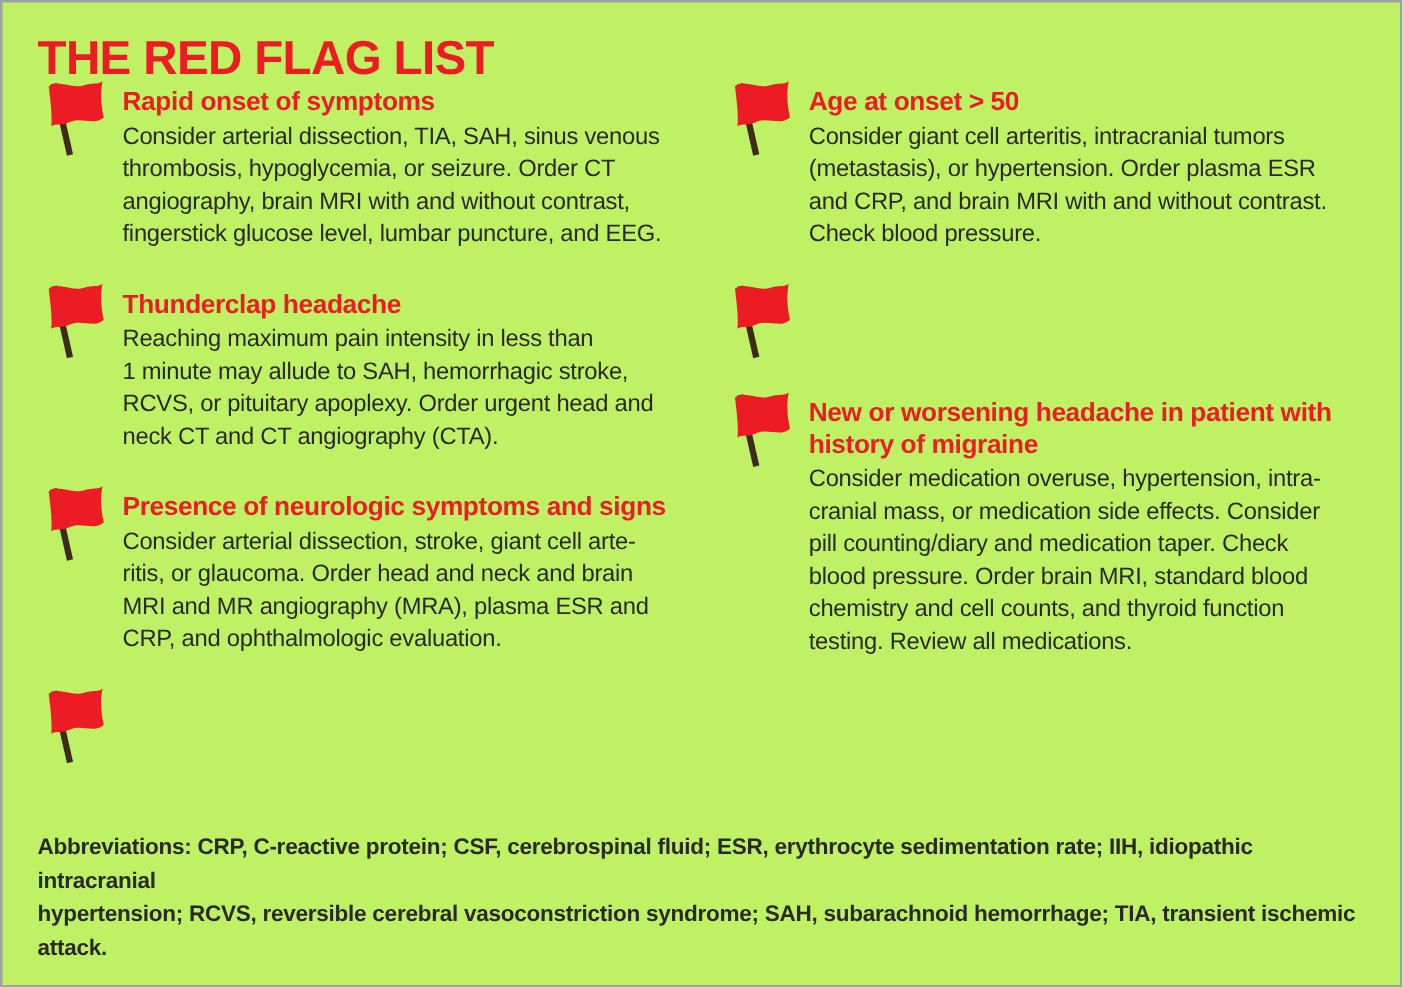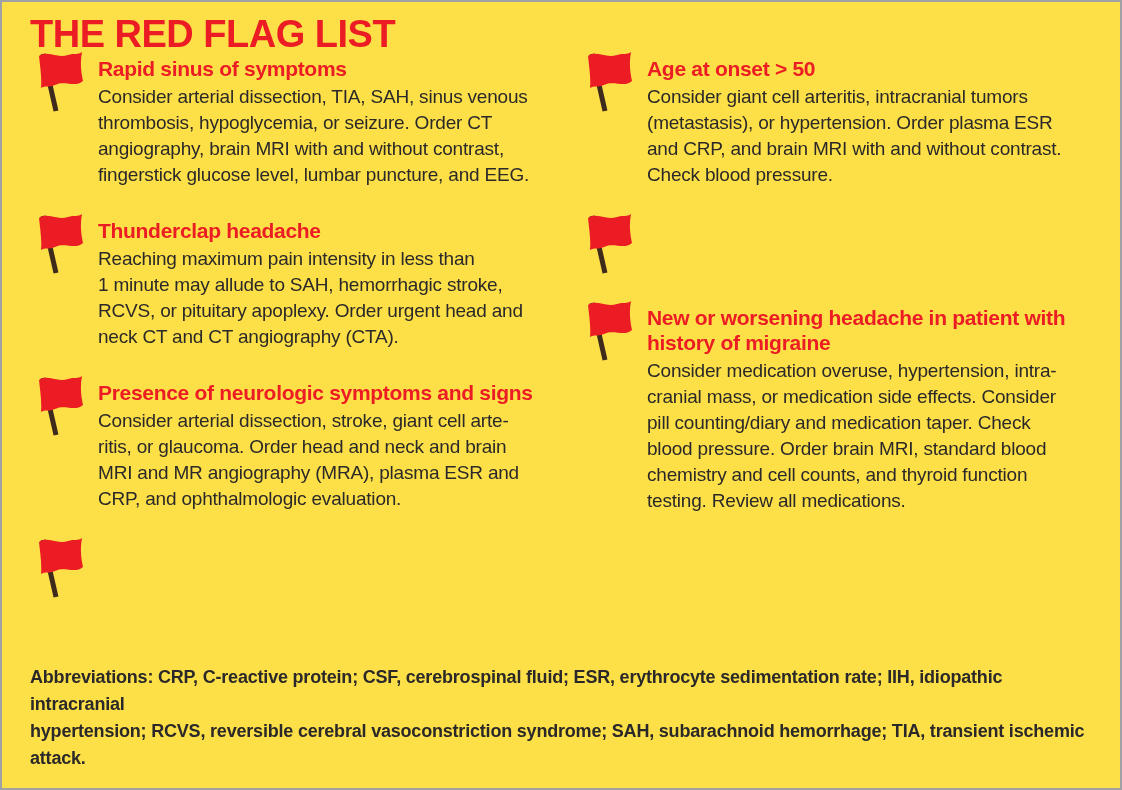--- a/index.html
+++ b/index.html
@@ -1,25 +1,25 @@
 <!DOCTYPE html>
 <html><head>
 <meta charset="utf-8">
 <style>
   html, body { margin: 0; padding: 0; background: #ffffff; }
   .canvas {
     width: 1122px;
     height: 790px;
     box-sizing: border-box;
     border: 2px solid #9fa1a4;
-    background: #fde047;
+    background: #bef264;
     font-family: "Liberation Sans", sans-serif;
     display: flex;
     flex-direction: column;
-    padding: 8px 26px 16px 28px;
+    padding: 21px 26px 16px 28px;
     overflow: hidden;
   }
   .page-title {
     color: #ec1c24;
     font-size: 38px;
     font-weight: bold;
     letter-spacing: -0.5px;
     line-height: 44px;
     margin-top: 2px;
   }
@@ -89,21 +89,21 @@
     <div class="column">
 
       <div class="entry">
         <span class="flag-wrap">
           <svg width="54" height="62" viewBox="0 0 54 62">
             <line x1="13" y1="3" x2="26" y2="60" stroke="#3e2b1c" stroke-width="5"></line>
             <path d="M9 5 C 17 -1 27 8 38 4 C 44 2 48 4 52 1 C 50 11 51 21 53 30 C 45 37 35 29 25 34 C 19 37 15 34 11 37 C 12 27 10 15 9 5 Z" fill="#ec1c24"></path>
           </svg>
         </span>
         <div class="entry-text">
-          <div class="entry-title">Rapid sinus of symptoms</div>
+          <div class="entry-title">Rapid onset of symptoms</div>
           <div class="entry-body">Consider arterial dissection, TIA, SAH, sinus venous
 thrombosis, hypoglycemia, or seizure. Order CT
 angiography, brain MRI with and without contrast,
 fingerstick glucose level, lumbar puncture, and EEG.</div>
         </div>
       </div>
 
       <div class="entry">
         <span class="flag-wrap">
           <svg width="54" height="62" viewBox="0 0 54 62">

